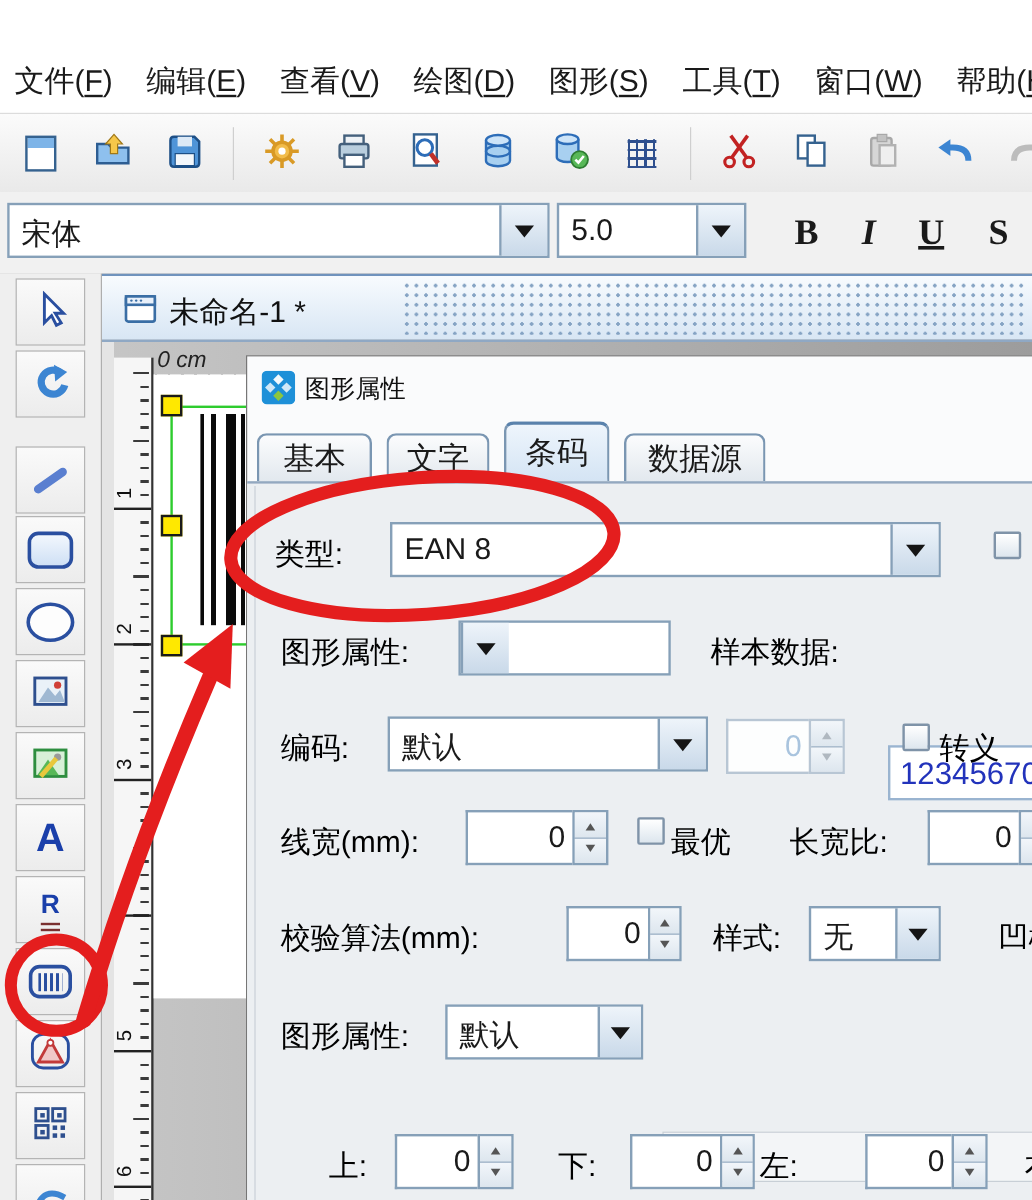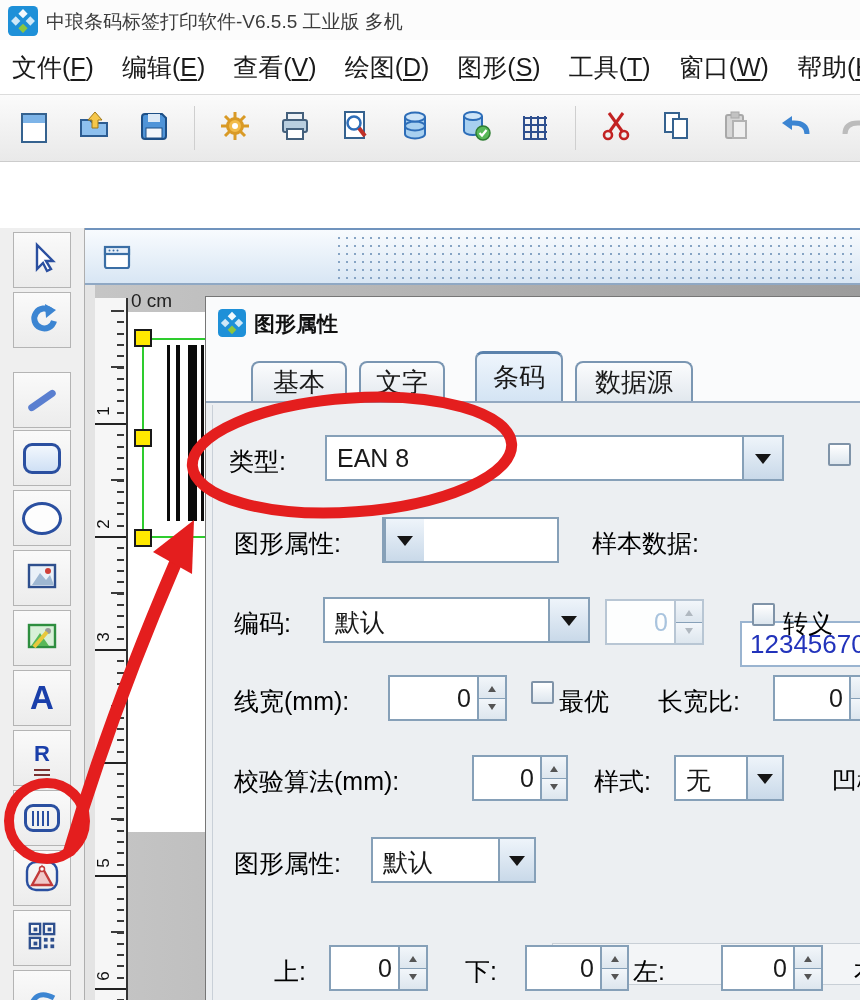--- a/index.html
+++ b/index.html
@@ -50,36 +50,36 @@
       background-image:radial-gradient(#86a4c4 1.3px,transparent 1.4px);background-size:8px 8px;}
   #margin-strip{left:0;top:57px;width:10px;bottom:0;background:#e4e4e4;}
   #vruler{left:10px;top:70px;width:33px;height:702px;background:#f6f6f6;border-right:2px solid #333;box-sizing:border-box;}
   .vr-minor{position:absolute;right:2px;top:12px;bottom:0;width:7px;
       background:repeating-linear-gradient(to bottom,#3a3a3a 0 2px,transparent 2px 11.3px);}
   .vr-mid{position:absolute;right:2px;top:12px;bottom:0;width:13px;
       background:repeating-linear-gradient(to bottom,#3a3a3a 0 2px,transparent 2px 56.5px);}
   .vr-major{position:absolute;left:0;right:0;height:2px;background:#222;}
   .vr-num{position:absolute;left:0;width:18px;height:20px;font-size:17px;color:#111;
       transform:rotate(-90deg);text-align:center;}
-  #hruler-origin{left:46px;top:62px;font-size:19px;color:#222;}
+  #hruler-origin{left:46px;top:62px;font-size:19px;color:#222;font-style:italic;}
   #hruler-ticks{left:44px;top:84px;width:78px;height:8px;
       background:repeating-linear-gradient(to right,#3a3a3a 0 2px,transparent 2px 11px);}
   #label-area{left:43px;top:84px;width:172px;height:520px;background:#fff;}
   #bc-bars{left:82px;top:117px;width:47px;height:176px;background:
      repeating-linear-gradient(90deg,#0a0a0a 0 3px,#fff 3px 9px,#0a0a0a 9px 13px,#fff 13px 21px,#0a0a0a 21px 30px,#fff 30px 34px);}
   #bc-select{left:57px;top:110px;width:82px;height:200px;border:2px solid #2ecc2e;box-sizing:border-box;}
   .handle{position:absolute;width:18px;height:18px;background:#ffe800;border:2px solid #1a1a1a;box-sizing:border-box;}
   
   #dialog{left:205px;top:296px;width:700px;height:760px;background:#fafbfc;border:1px solid #767676;z-index:10;}
-  #dlg-title-text{left:48px;top:13px;font-size:21px;font-weight:bold;color:#111;}
+  #dlg-title-text{left:48px;top:13px;font-size:21px;font-weight:normal;color:#111;}
   #dlg-tabs{left:8px;top:54px;height:50px;display:flex;align-items:flex-end;}
   .dlg-tab{box-sizing:border-box;border:2px solid #7a96b2;border-bottom:none;border-radius:8px 8px 0 0;
            height:40px;display:flex;align-items:center;justify-content:center;font-size:26px;
            background:linear-gradient(#fbfcfd,#e2e8ee);margin-right:12px;padding:0 4px;}
-  .dlg-tab.active{height:50px;background:linear-gradient(#eef5fc,#d4e4f4);border-top:3px solid #5a82ac;margin-left:18px;}
+  .dlg-tab.active{height:50px;background:linear-gradient(#eef5fc,#d4e4f4);border-top:3px solid #5a82ac;}
   #dlg-content{left:0;top:104px;right:0;bottom:0;background:#eceff2;border-top:2px solid #93a8c0;}
   #dlg-content-frame{left:6px;top:2px;bottom:0;width:1px;background:#c9d0d8;}
   .dlbl{position:absolute;font-size:25px;color:#000;white-space:nowrap;}
   .chk{position:absolute;width:23px;height:23px;border:2px solid #7f93a8;box-sizing:border-box;
        background:linear-gradient(#ffffff,#dde6ee);border-radius:2px;}
   .spin{position:absolute;display:flex;height:46px;box-sizing:border-box;}
   .spin-field{background:#fff;border:2px solid #86a0b8;border-right:none;font-size:25px;text-align:right;
               padding:7px 6px 0 0;box-sizing:border-box;}
   .spin-btns{width:30px;display:flex;flex-direction:column;border:2px solid #86a0b8;box-sizing:border-box;}
   .spin-up,.spin-dn{flex:1;background:linear-gradient(#f2f6fa,#dde6ee);display:flex;align-items:center;justify-content:center;}
@@ -94,34 +94,20 @@
      box-sizing:border-box;font-size:26px;color:#2233bb;padding:6px 0 0 8px;white-space:nowrap;overflow:hidden;}
   #drawmode-extra{left:346px;top:540px;width:360px;height:42px;background:#f3f5f7;border:1px solid #c8cfd6;box-sizing:border-box;}
   
   #overlay{left:0;top:0;width:860px;height:1000px;z-index:50;pointer-events:none;}
 </style>
 </head>
 <body>
 
 <div id="app">
 
-  <div class="abs" id="titlebar">
-    <span class="abs" style="left:8px;top:6px;width:30px;height:30px;">
-      <svg width="30" height="30" viewBox="0 0 32 32">
-          <rect width="32" height="32" rx="5" fill="#1e90d8"></rect>
-          <g transform="rotate(45 16 16)">
-            <rect x="7" y="7" width="7" height="7" fill="#fff" opacity="0.95"></rect>
-            <rect x="18" y="7" width="7" height="7" fill="#cfe8f8"></rect>
-            <rect x="7" y="18" width="7" height="7" fill="#cfe8f8"></rect>
-            <rect x="18" y="18" width="7" height="7" fill="#8cc63f"></rect>
-          </g>
-        </svg>
-    </span>
-    <span class="abs ttl">中琅条码标签打印软件-V6.5.5 工业版 多机</span>
-  </div>
 
   <div class="abs" id="menubar">
     <span class="menu-item"><span>文件(</span><span class="mn">F</span><span>)</span></span>
     <span class="menu-item"><span>编辑(</span><span class="mn">E</span><span>)</span></span>
     <span class="menu-item"><span>查看(</span><span class="mn">V</span><span>)</span></span>
     <span class="menu-item"><span>绘图(</span><span class="mn">D</span><span>)</span></span>
     <span class="menu-item"><span>图形(</span><span class="mn">S</span><span>)</span></span>
     <span class="menu-item"><span>工具(</span><span class="mn">T</span><span>)</span></span>
     <span class="menu-item"><span>窗口(</span><span class="mn">W</span><span>)</span></span>
     <span class="menu-item"><span>帮助(</span><span class="mn">H</span></span>
@@ -222,20 +208,38 @@
           </svg></span>
       </span>
     <span class="tb-btn">
         <span><svg width="34" height="34" viewBox="0 0 34 34">
             <path d="M6 25 q0-11 13-11 h3" fill="none" stroke="#bcbcbc" stroke-width="5"></path>
             <polygon points="21,7 21,21 31,14" fill="#bcbcbc"></polygon>
           </svg></span>
       </span>
   </div>
 
+  <div class="abs" id="formatbar">
+    <div class="abs combo" style="left:6px;top:9px;width:452px;">
+      <div class="combo-field">宋体</div>
+      <div class="combo-arrow">
+          <i class="tri-big"></i>
+        </div>
+    </div>
+    <div class="abs combo" style="left:464px;top:9px;width:158px;">
+      <div class="combo-field">5.0</div>
+      <div class="combo-arrow">
+          <i class="tri-big"></i>
+        </div>
+    </div>
+    <div class="abs fmt-btn" style="left:650px;top:9px;">B</div>
+    <div class="abs fmt-btn" style="left:702px;top:9px;font-style:italic;">I</div>
+    <div class="abs fmt-btn" style="left:754px;top:9px;text-decoration:underline;">U</div>
+    <div class="abs fmt-btn" style="left:810px;top:9px;">S</div>
+  </div>
 
   <div class="abs" id="palette">
     <div class="pal-btn" style="top:4px;">
         <span><svg width="32" height="32" viewBox="0 0 32 32">
             <polygon points="11,3 11,27 17,21 21,29 25,27 20,19 27,19" fill="#fff" stroke="#2a4fa0" stroke-width="2.4"></polygon>
           </svg></span>
       </div>
     <div class="pal-btn" style="top:64px;">
         <span><svg width="32" height="32" viewBox="0 0 32 32">
             <path d="M25 9 a10 10 0 1 0 3 10" fill="none" stroke="#3c85d2" stroke-width="6"></path>
@@ -309,20 +313,21 @@
     <div class="abs" id="doctabbar">
       <span class="abs" style="left:18px;top:13px;">
         <svg width="28" height="28" viewBox="0 0 28 28">
             <rect x="2" y="4" width="24" height="21" rx="2" fill="#fff" stroke="#3a6ea5" stroke-width="2.2"></rect>
             <rect x="2" y="4" width="24" height="7" fill="#e8f0fa" stroke="#3a6ea5" stroke-width="2.2"></rect>
             <circle cx="6.5" cy="7.5" r="1" fill="#3a6ea5"></circle>
             <circle cx="10.5" cy="7.5" r="1" fill="#3a6ea5"></circle>
             <circle cx="14.5" cy="7.5" r="1" fill="#3a6ea5"></circle>
           </svg>
       </span>
+      <span class="abs" id="doctab-label">未命名-1 *</span>
       <span class="abs" id="doctab-dots"></span>
     </div>
     <div class="abs" id="margin-strip"></div>
 
     <div class="abs" id="vruler">
       <span class="vr-minor"></span>
       <span class="vr-mid"></span>
       <span class="vr-major" style="top:125px;"></span>
       <span class="vr-major" style="top:238px;"></span>
       <span class="vr-major" style="top:351px;"></span>
@@ -356,21 +361,21 @@
             <rect x="7" y="7" width="7" height="7" fill="#fff" opacity="0.95"></rect>
             <rect x="18" y="7" width="7" height="7" fill="#cfe8f8"></rect>
             <rect x="7" y="18" width="7" height="7" fill="#cfe8f8"></rect>
             <rect x="18" y="18" width="7" height="7" fill="#8cc63f"></rect>
           </g>
         </svg>
     </span>
     <span class="abs" id="dlg-title-text">图形属性</span>
 
     <div class="abs" id="dlg-tabs">
-      <div class="dlg-tab" style="width:96px;margin-left:37px;">基本</div>
+      <div class="dlg-tab" style="width:96px;">基本</div>
       <div class="dlg-tab" style="width:86px;">文字</div>
       <div class="dlg-tab active" style="width:88px;">条码</div>
       <div class="dlg-tab" style="width:118px;">数据源</div>
     </div>
 
     <div class="abs" id="dlg-content">
       <span class="abs" id="dlg-content-frame"></span>
 
       <span class="dlbl" style="left:23px;top:42px;">类型:</span>
       <div class="abs combo" style="left:119px;top:32px;width:459px;">

